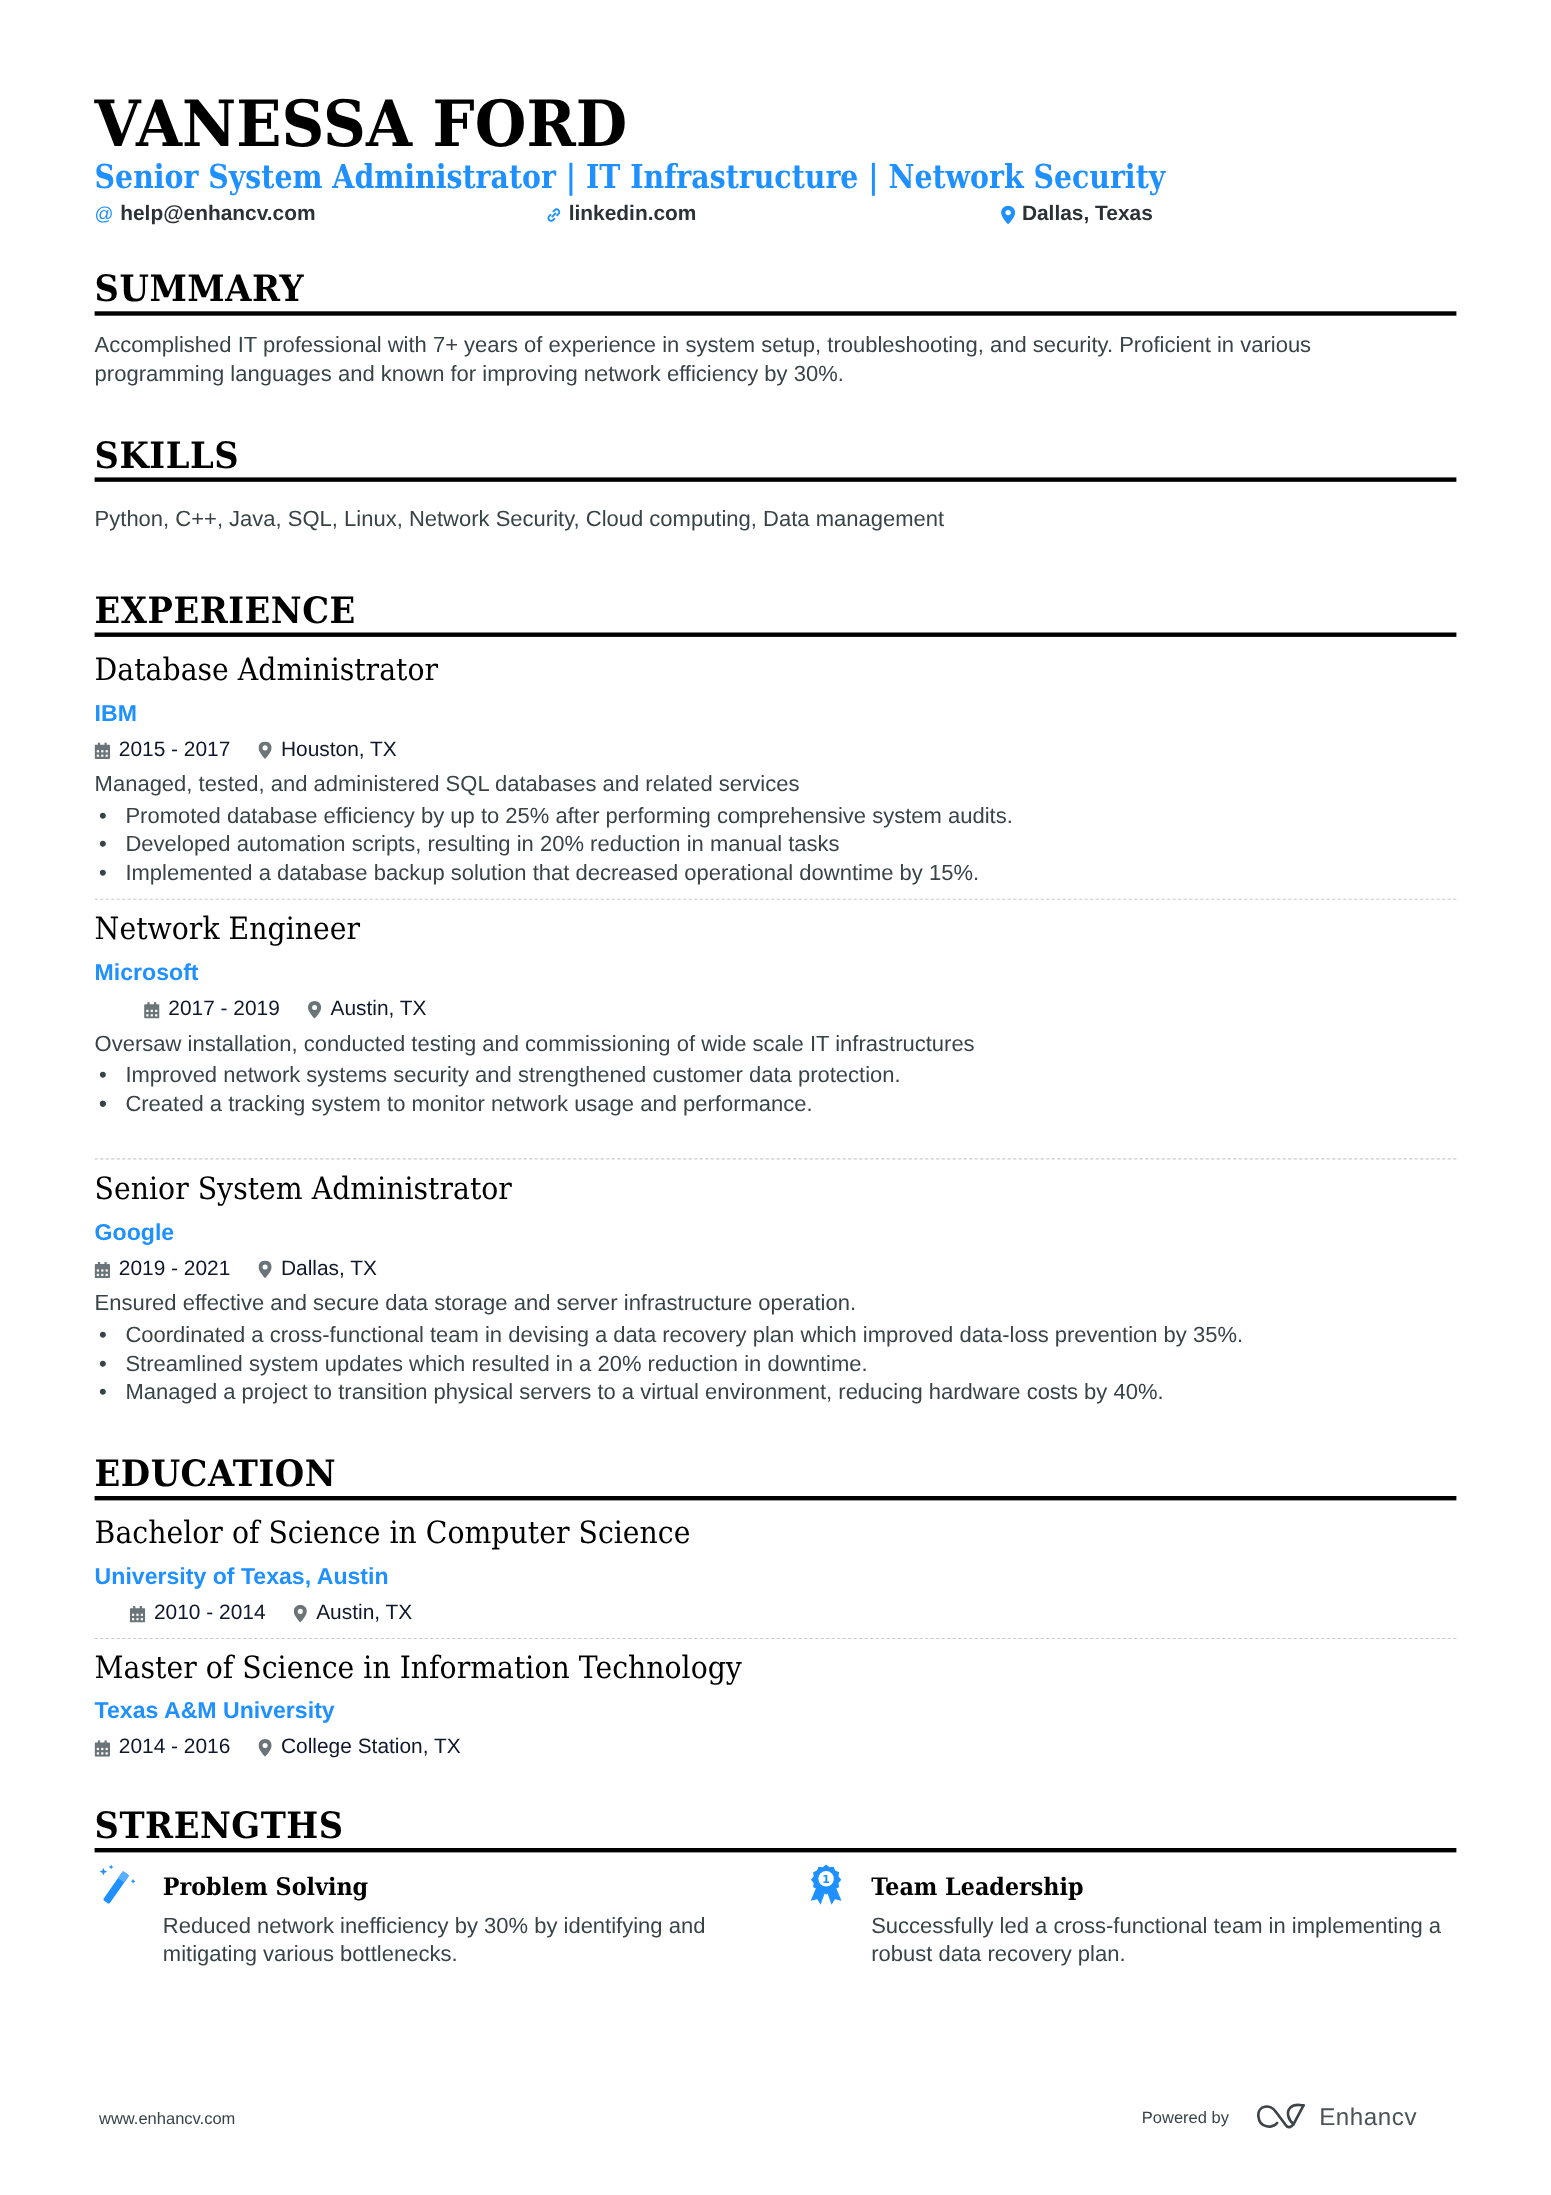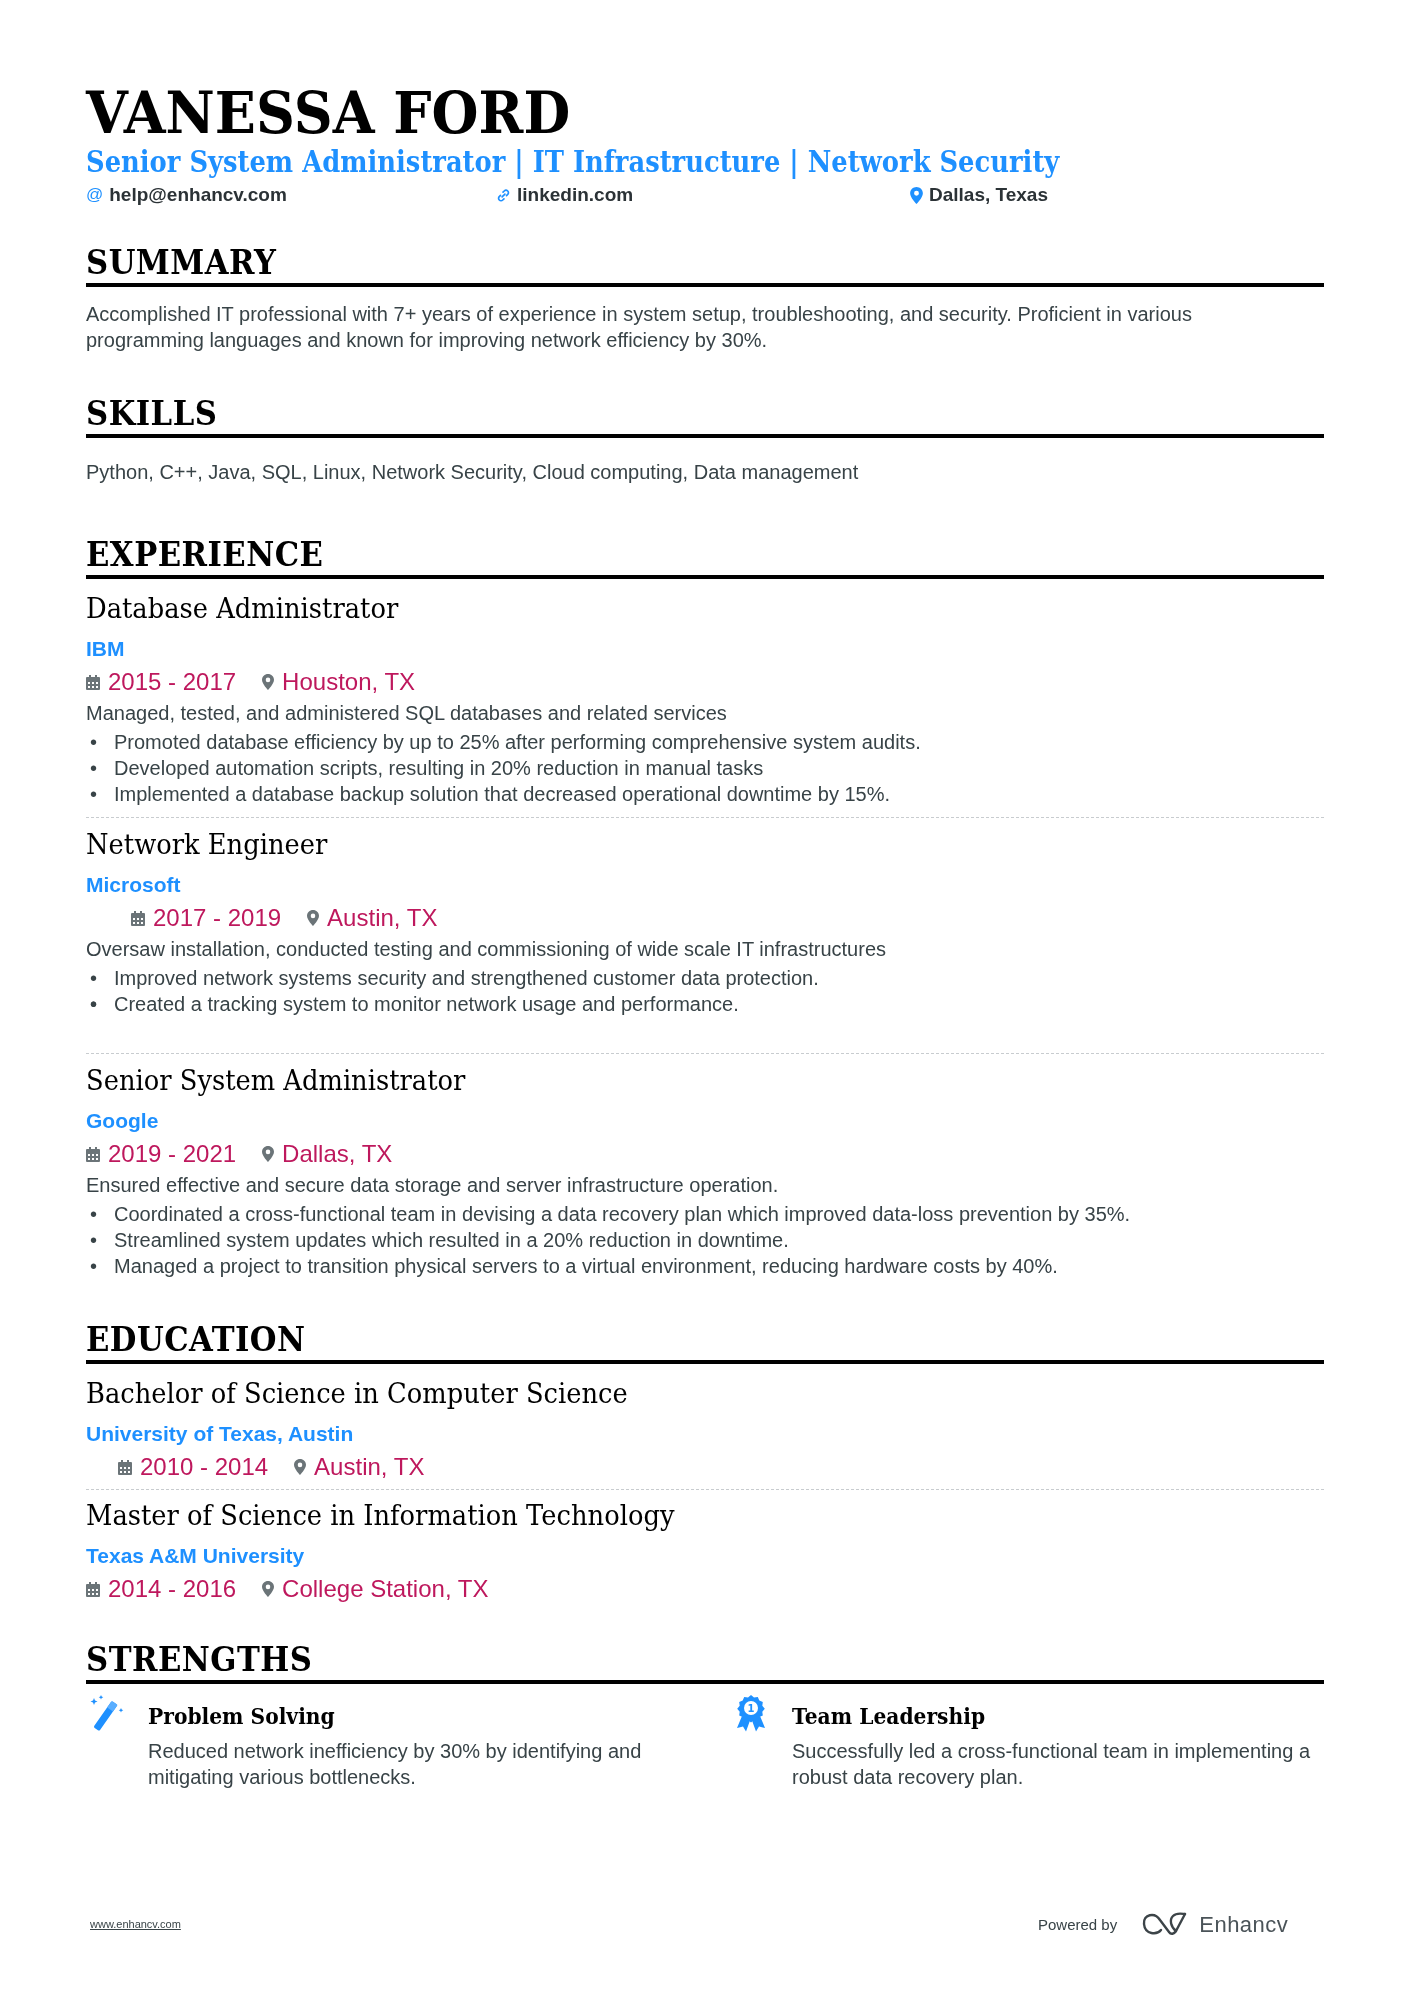--- a/index.html
+++ b/index.html
@@ -8,33 +8,33 @@
   .name { position:absolute; top:78px; left:0; font-family:"DejaVu Serif", serif; font-weight:bold; font-size:58px; letter-spacing:0px; color:#000; line-height:70px; white-space:nowrap; transform:scaleX(0.93); transform-origin:left top; }
   .headline { position:absolute; top:142px; left:0; font-family:"DejaVu Serif", serif; font-weight:bold; font-size:30px; color:#1e90ff; line-height:40px; white-space:nowrap; transform:scaleX(0.86); transform-origin:left top; }
   .contact { position:absolute; top:184px; left:0; width:1238px; height:26px; font-size:19px; font-weight:bold; color:#2b3236; }
   .contact .item { position:absolute; top:0; display:flex; align-items:center; white-space:nowrap; }
   .contact .ico { color:#1e90ff; font-weight:normal; margin-right:6px; font-size:17px; display:inline-flex; align-items:center; }
   .section-title { position:absolute; left:0; font-family:"DejaVu Serif", serif; font-weight:bold; font-size:33px; color:#000; line-height:40px; letter-spacing:0.5px; white-space:nowrap; transform:scaleX(0.93); transform-origin:left top; }
   .rule { position:absolute; left:0; width:1238px; height:4px; background:#000; }
   .text { position:absolute; left:0; width:1238px; font-size:20px; line-height:26px; color:#384347; }
   .job-title { position:absolute; left:0; font-family:"DejaVu Serif", serif; font-size:28px; line-height:36px; color:#000; white-space:nowrap; transform:scaleX(0.92); transform-origin:left top; }
   .company { position:absolute; left:0; font-size:21px; font-weight:bold; color:#1e90ff; line-height:26px; white-space:nowrap;text-align:right; }
-  .meta { position:absolute; left:0; font-size:24px; color:#be185d; line-height:24px; display:flex; align-items:center; white-space:nowrap; }
+  .meta { position:absolute; left:0; font-size:19px; color:#0f172a; line-height:24px; display:flex; align-items:center; white-space:nowrap; }
   .meta .ico { color:#6b7478; margin-right:8px; display:inline-flex; }
   .meta .gap { width:26px; display:inline-block; }
   .desc { position:absolute; left:0; font-size:20px; color:#384347; line-height:26px; white-space:nowrap; }
   .bullets { position:absolute; left:0; margin:0; padding:0; list-style:none; }
   .bullets li { position:relative; padding-left:28px; font-size:20px; line-height:26px; color:#384347; white-space:nowrap; }
   .bullets li .dot { position:absolute; left:4px; top:0; }
   .dash { position:absolute; left:0; width:1238px; border-top:1px dashed #c8cccf; }
   .strength { position:absolute; }
   .strength .s-ico { position:absolute; left:0; top:0; width:38px; height:40px; }
   .strength .s-title { position:absolute; left:60px; top:8px; font-family:"DejaVu Serif", serif; font-weight:bold; font-size:22px; color:#000; white-space:nowrap; line-height:28px; transform:scaleX(0.92); transform-origin:left top; }
   .strength .s-desc { position:absolute; left:60px; top:44px; width:520px; font-size:20px; line-height:26px; color:#384347; }
-  .footer-left { position:absolute; left:90px; top:1918px; font-size:11px; color:#384347;text-decoration:underline; }
+  .footer-left { position:absolute; left:90px; top:1918px; font-size:15px; color:#384347; }
   .footer-right { position:absolute; left:1038px; top:1910px; display:flex; align-items:center; font-size:15px; color:#384347; }
   .footer-right .brand { font-size:22px; color:#4a5358; margin-left:10px; letter-spacing:0.5px; }
 </style>
 </head>
 <body>
 
 <div class="page">
 
   <div class="name">VANESSA FORD</div>
   <div class="headline">Senior System Administrator | IT Infrastructure | Network Security</div>

